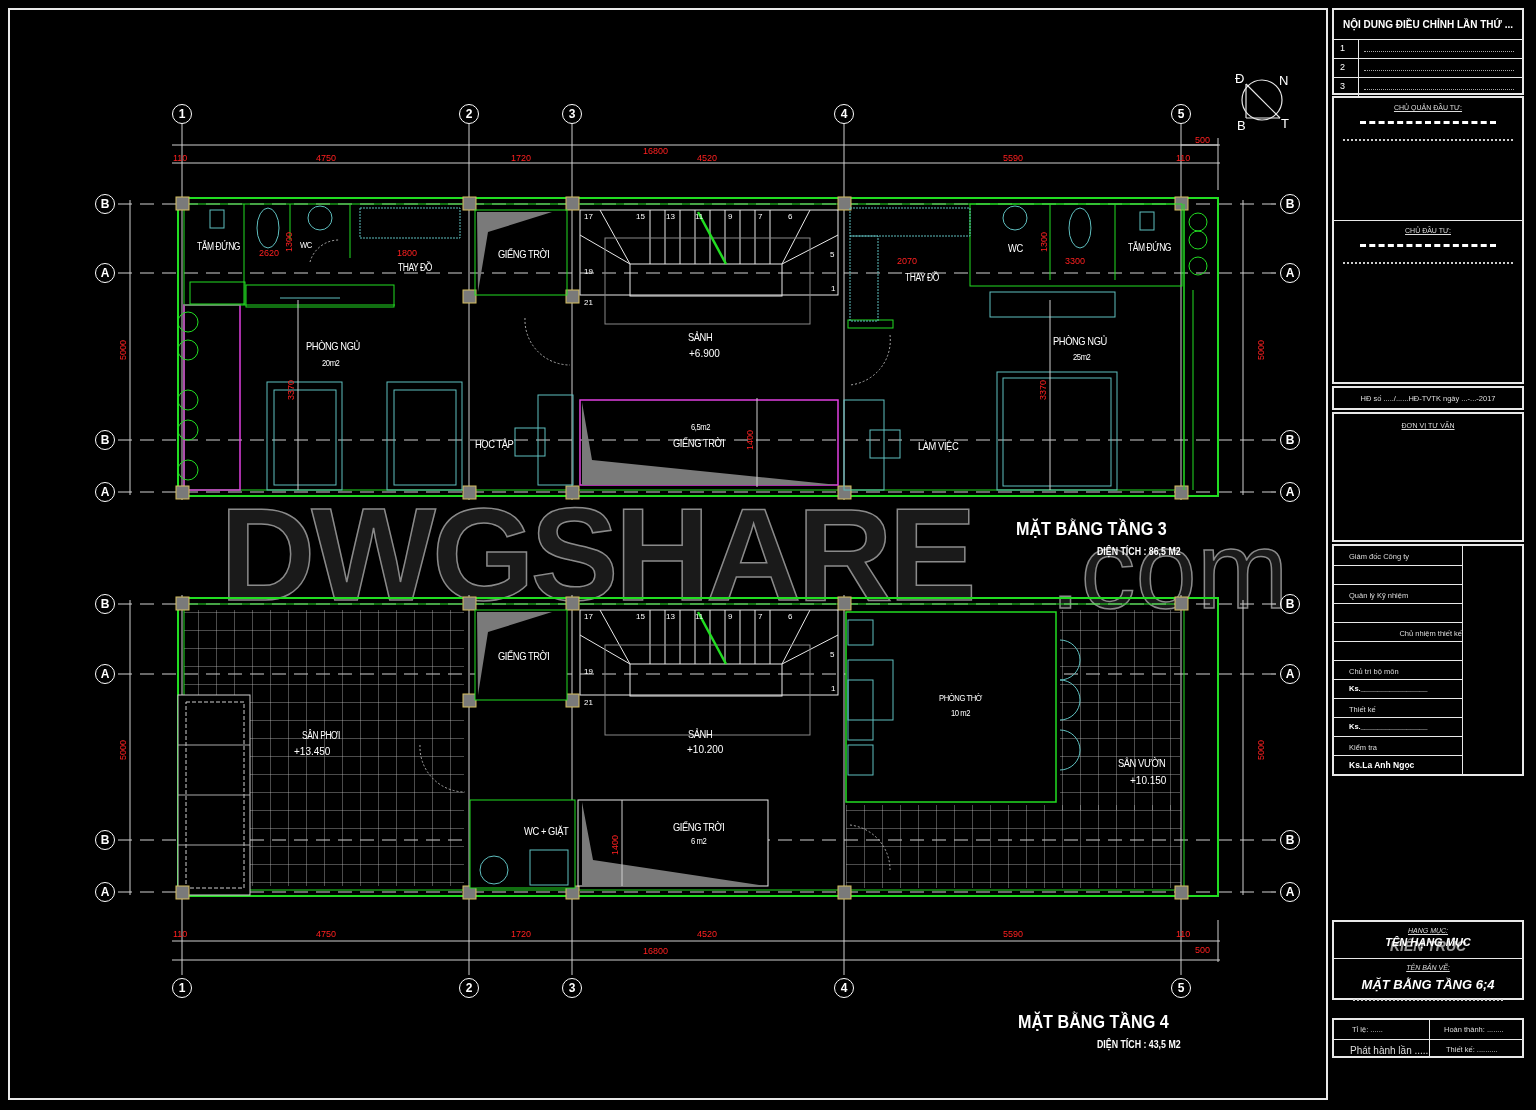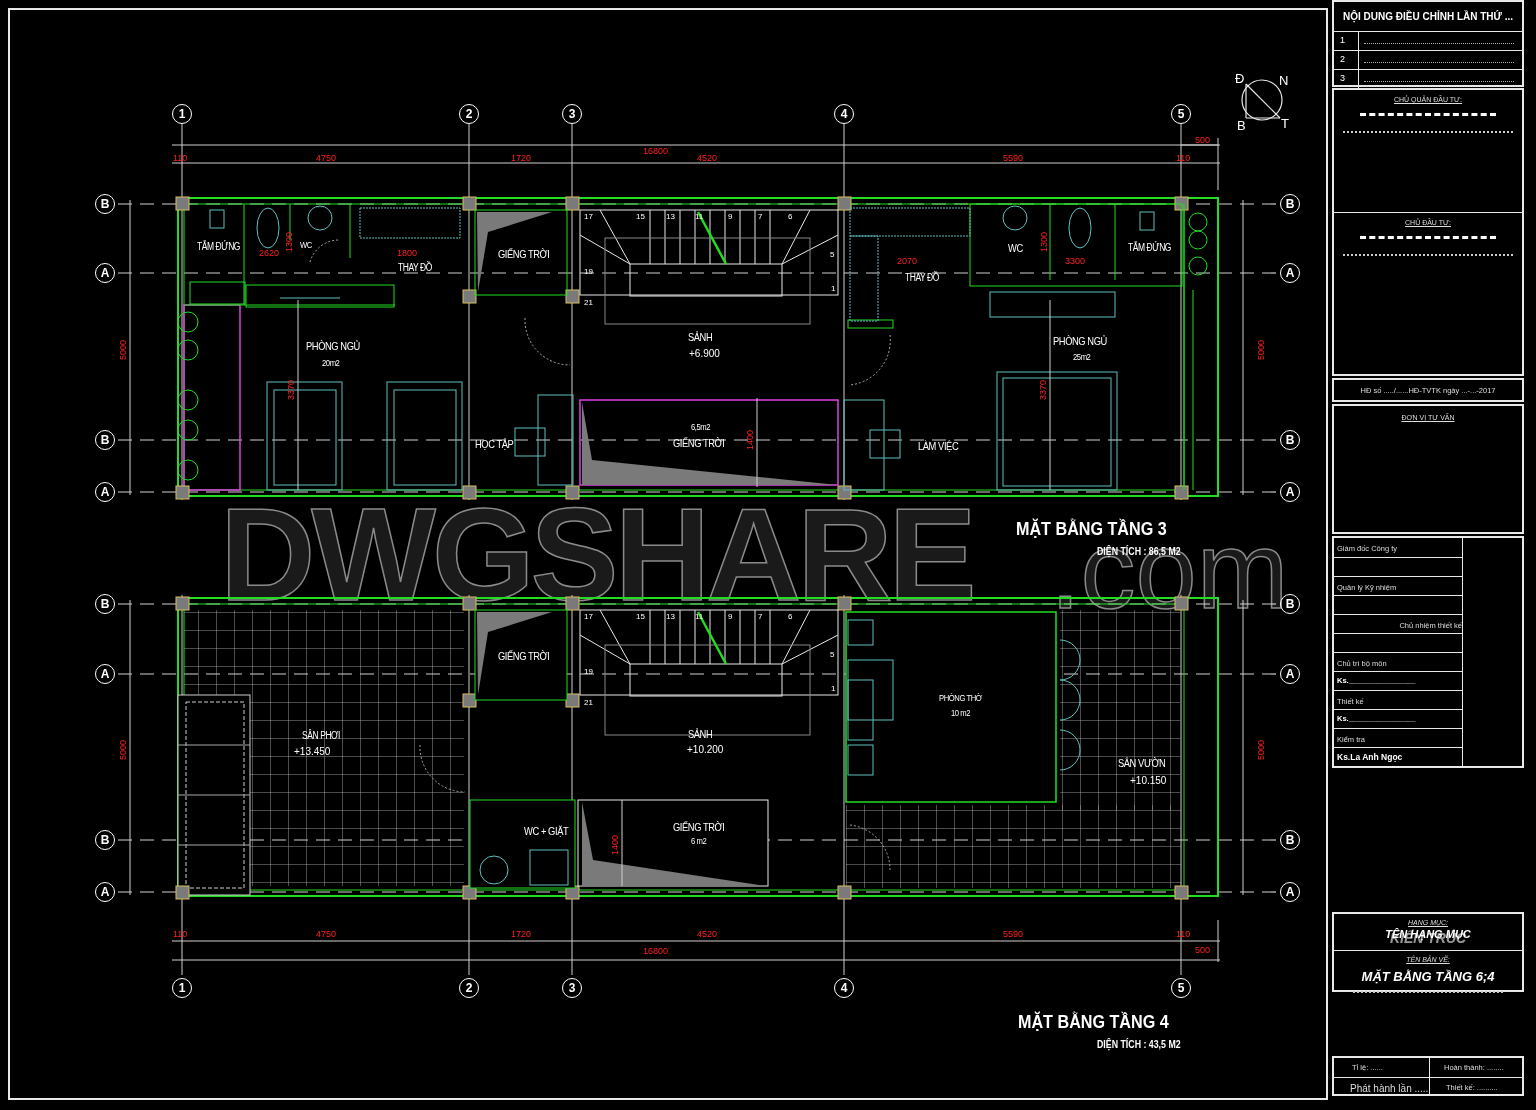--- a/index.html
+++ b/index.html
@@ -9,31 +9,31 @@
   .lbl{position:absolute;white-space:nowrap;font-family:"Liberation Sans",sans-serif;}
   .room{font-size:11px;color:#fff;letter-spacing:-0.5px;transform:scaleX(0.85);transform-origin:left top;}
   .dim{font-size:9px;color:#ff2020;}
   .dimv{font-size:9px;color:#ff2020;transform:rotate(-90deg);transform-origin:left top;}
   .plan-title{font-size:19px;font-weight:bold;color:#fff;transform:scaleX(0.85);transform-origin:left top;}
   .plan-sub{font-size:11px;font-weight:bold;color:#fff;transform:scaleX(0.8);transform-origin:left top;}
   .elev{font-size:10px;color:#fff;}
   .grid-bubble{position:absolute;width:20px;height:20px;border:1.5px solid #fff;border-radius:50%;box-sizing:border-box;font-size:12px;font-weight:bold;display:flex;align-items:center;justify-content:center;color:#fff;}
   .step{font-size:8px;color:#fff;}
   
-  #tb{position:absolute;left:1330px;top:0;width:196px;height:1092px;}
+  #tb{position:absolute;left:1330px;top:8px;width:196px;height:1092px;}
   .tb-box{position:absolute;left:2px;width:192px;border:2px solid #e8e8e8;box-sizing:border-box;}
   .tb-head{font-size:10px;font-weight:bold;text-align:center;padding-top:9px;}
   .tb-row{position:absolute;left:0;right:0;border-top:1.5px solid #e8e8e8;height:19px;font-size:9px;}
   .tb-row .num{position:absolute;left:6px;top:3px;}
   .tb-row .vl{position:absolute;left:24px;top:0;bottom:0;border-left:1.5px solid #e8e8e8;}
   .tb-row .dots{position:absolute;left:30px;right:8px;top:11px;border-bottom:1px dotted #aaa;}
   .u-cap{font-size:7px;text-align:center;text-decoration:underline;color:#ddd;}
   .dash-line{margin:0 auto;width:72%;border-top:3px dashed #fff;}
   .dot-line{margin:0 auto;width:90%;border-top:2px dotted #ccc;}
-  .sig-row{position:absolute;left:0;width:128px;border-top:1.5px solid #e8e8e8;font-size:7.5px;color:#ddd;padding-left:3px;box-sizing:border-box;}
+  .sig-row{position:absolute;left:0;width:128px;border-top:1.5px solid #e8e8e8;font-size:7.5px;color:#ddd;padding-left:15px;box-sizing:border-box;}
   .big-code{font-size:17px;font-weight:bold;text-align:center;transform:scaleX(0.85);}
 </style>
 </head>
 <body>
 
 <div id="frame"></div>
 
 <svg id="drawing" width="1330" height="1110" viewBox="0 0 1330 1110">
 
   <g>
@@ -489,21 +489,21 @@
     <div style="position:relative;text-align:center;font-size:11px;font-weight:bold;height:14px;margin-top:2px;">
       <span>TÊN HẠNG MỤC</span>
       <span style="position:absolute;left:0;right:0;top:2px;opacity:0.6;font-size:14px;">KIẾN TRÚC</span>
     </div>
     <div style="position:absolute;top:36px;left:0;right:0;border-top:1.5px solid #e8e8e8;"></div>
     <div class="u-cap" style="position:absolute;top:42px;left:0;right:0;">TÊN BẢN VẼ:</div>
     <div style="position:absolute;top:55px;left:0;right:0;text-align:center;font-size:13px;font-weight:bold;">MẶT BẰNG  TẦNG 6;4</div>
     <div class="dot-line" style="position:absolute;top:77px;left:10%;width:80%;"></div>
   </div>
 
-  <div class="tb-box" style="top:1010px;height:40px;margin-top:46px;">
+  <div class="tb-box" style="top:1010px;height:40px;">
     <div style="position:absolute;left:95px;top:0;bottom:0;border-left:1.5px solid #e8e8e8;"></div>
     <div style="position:absolute;top:19px;left:0;right:0;border-top:1.5px solid #e8e8e8;"></div>
     <div style="position:absolute;top:5px;left:18px;font-size:7.5px;color:#ddd;">Tỉ lệ: ......</div>
     <div style="position:absolute;top:5px;left:110px;font-size:7.5px;color:#ddd;">Hoàn thành: ........</div>
     <div style="position:absolute;top:25px;left:16px;font-size:10px;color:#ddd;">Phát hành lần .....</div>
     <div style="position:absolute;top:25px;left:112px;font-size:7.5px;color:#ddd;">Thiết kế: ..........</div>
   </div>
 
 </div>
 

